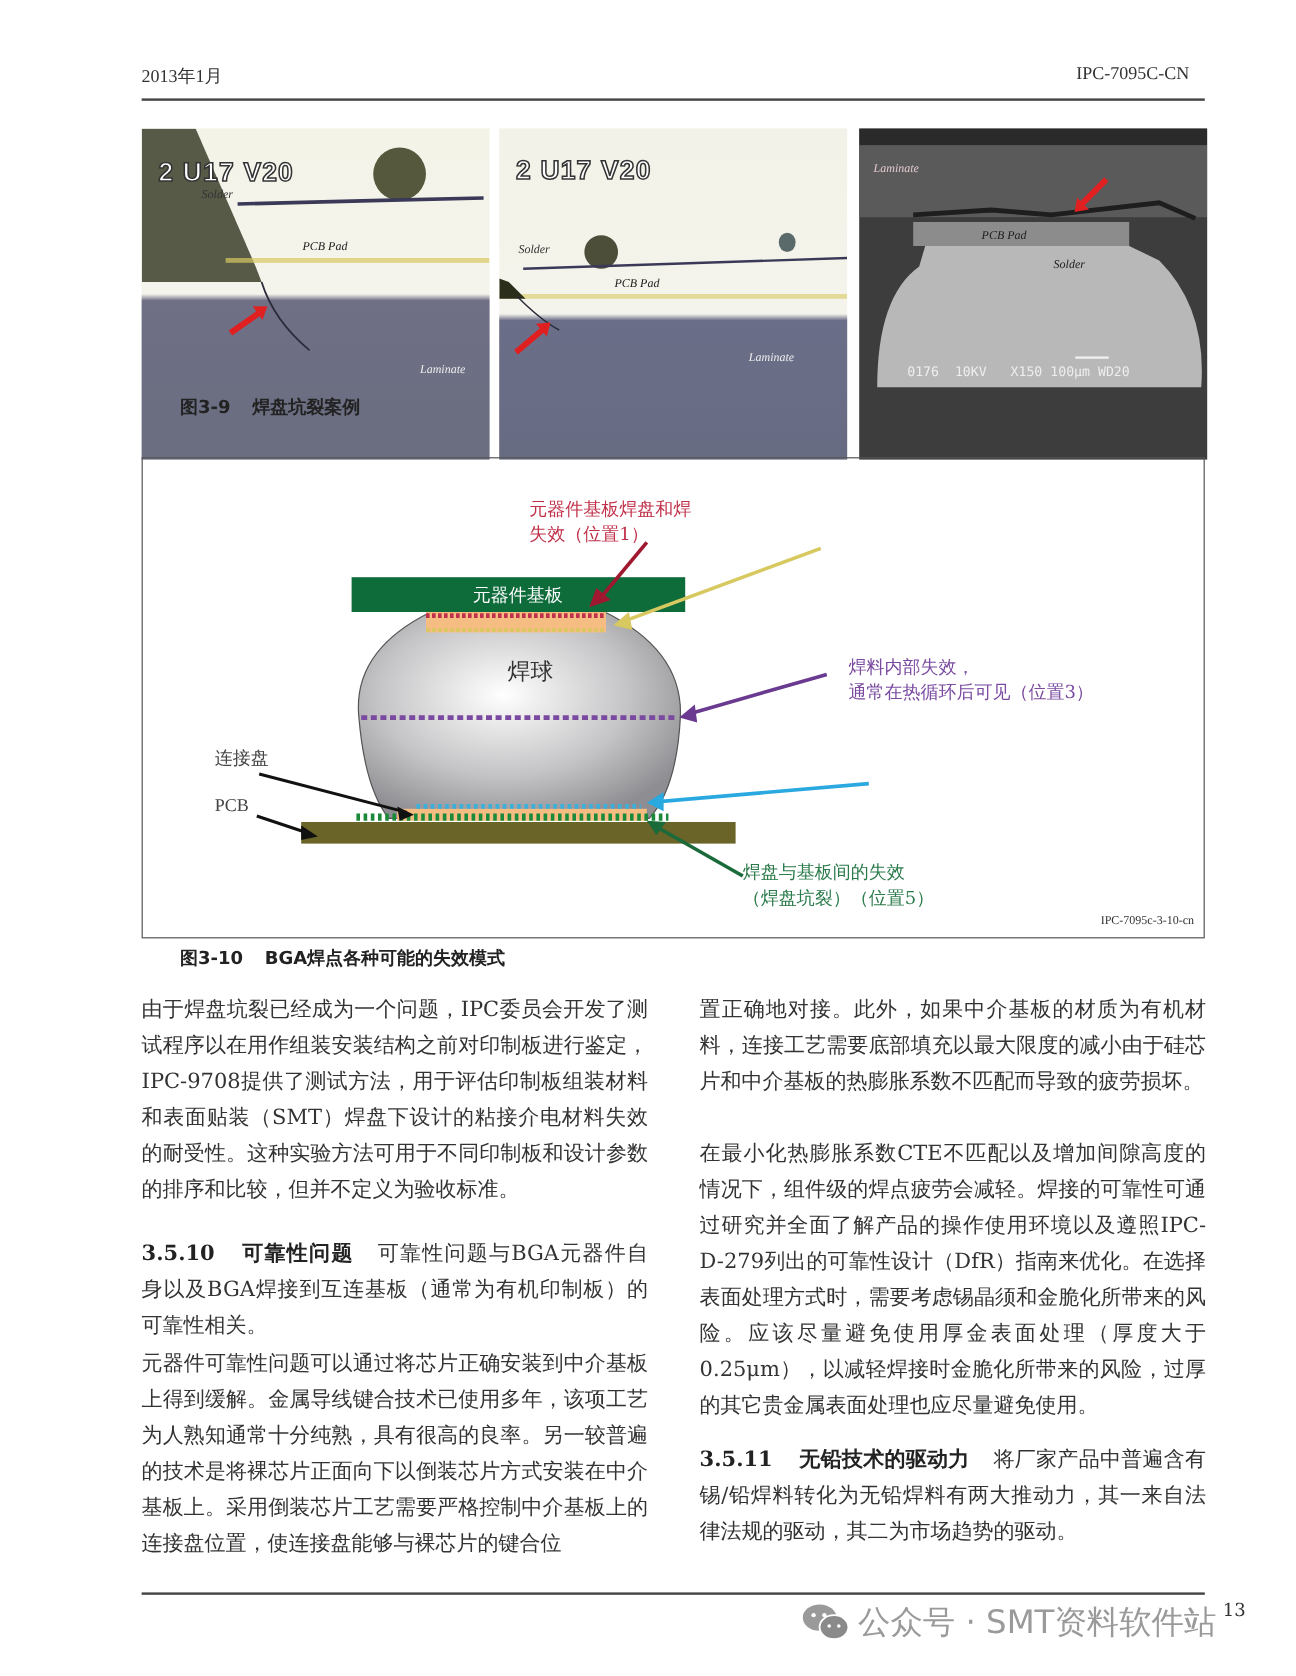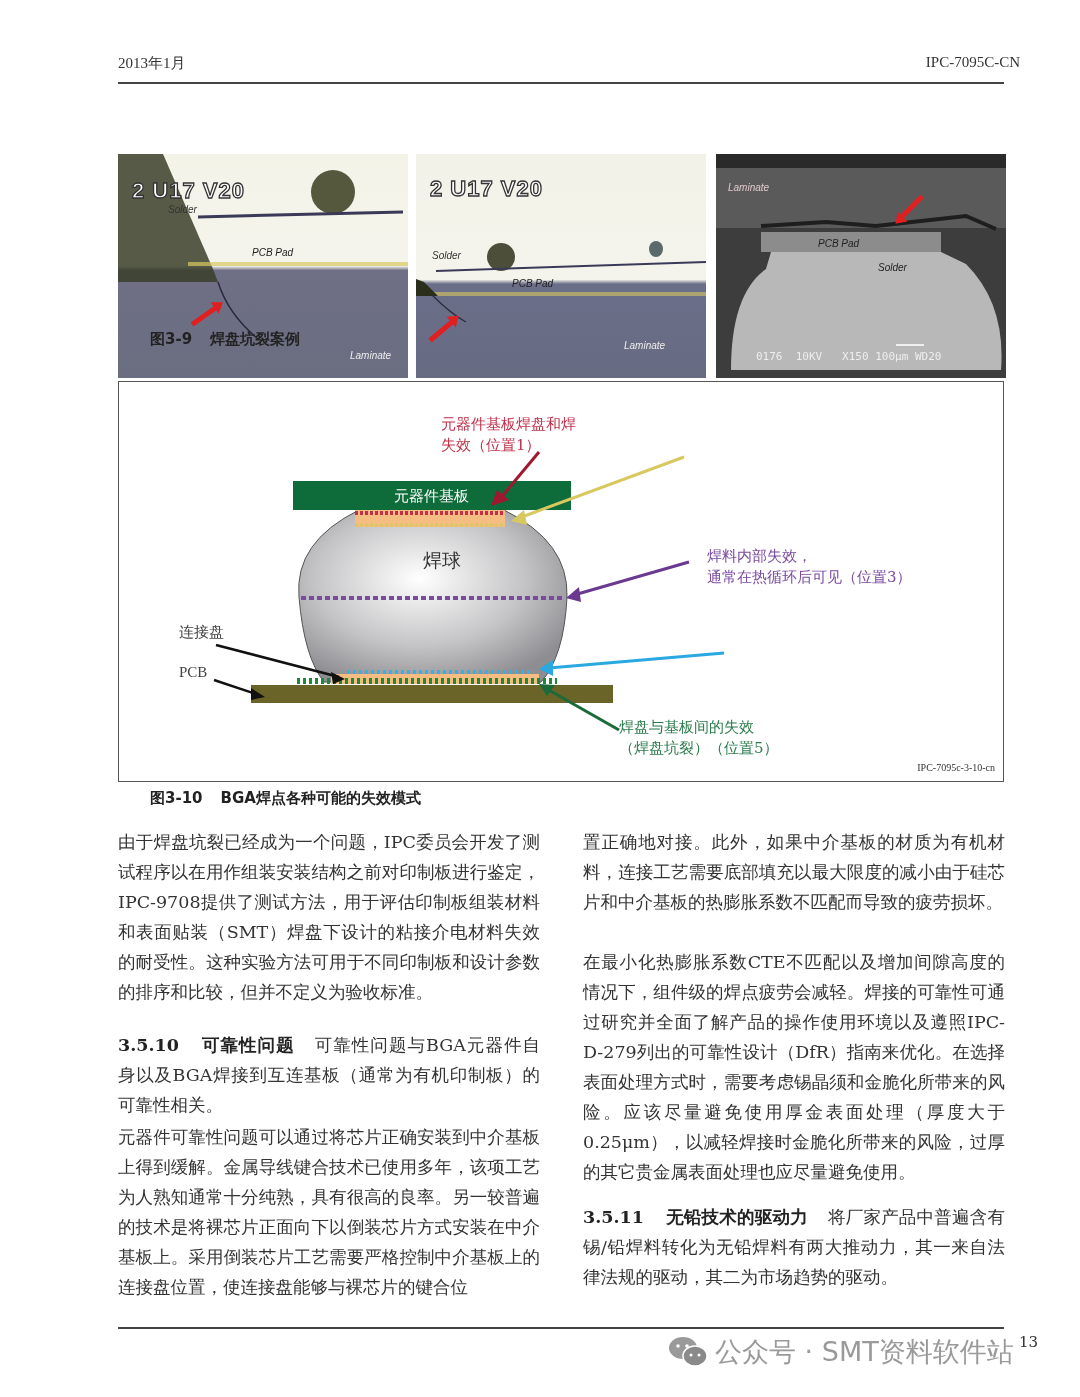--- a/index.html
+++ b/index.html
@@ -1,28 +1,28 @@
 <!DOCTYPE html>
 <html><head>
 <meta charset="utf-8">
 <style>
   html, body { margin: 0; padding: 0; background: #ffffff; }
   body { width: 1080px; height: 1397px; position: relative; overflow: hidden;
          font-family: "DejaVu Serif", "Liberation Serif", serif; color: #333; }
   .abs { position: absolute; }
   .hdr { top: 54px; font-size: 15px; color: #333; font-family: "Liberation Serif", "DejaVu Serif", serif; }
   .hdr-left { left: 118px; }
-  .hdr-right { right: 60px; margin-left: 17px; }
+  .hdr-right { right: 89px; margin-left: 17px; }
   .hdr-rule { left: 118px; top: 82px; width: 886px; height: 2px; background: #444; }
 
-  .photo { top: 107px; height: 224px; overflow: hidden; margin-top: 47px; }
+  .photo { top: 107px; height: 276px; overflow: hidden; }
   .p1 { left: 118px; width: 290px; background: linear-gradient(#f4f3e8 0%, #f5f4ec 50%, #6f6f86 52%, #6a6e80 100%); }
   .p2 { left: 416px; width: 290px; background: linear-gradient(#f3f2e8 0%, #f5f4ec 56%, #6b6e88 58%, #676b82 100%); }
   .p3 { left: 716px; width: 290px; background: #3d3d3d; }
-  .photo .lbl { position: absolute; font-style: italic; font-size: 10px; font-family: Liberation Sans, sans-serif; }
+  .photo .lbl { position: absolute; font-style: italic; font-size: 10px; font-family: Liberation Serif, serif; }
   .photo .big { position: absolute; font-family: "Liberation Sans", sans-serif; font-weight: bold; font-size: 22px;
                 color: #fff; -webkit-text-stroke: 1.3px #333; letter-spacing: 1px; }
   .arrow-red { position: absolute; width: 30px; height: 5px; background: #e02020; transform-origin: left center; }
   .arrow-red::after { content: ""; position: absolute; right: -8px; top: -5px; border-left: 10px solid #e02020;
                       border-top: 7px solid transparent; border-bottom: 7px solid transparent; }
 
   .caption { font-family: "DejaVu Sans", "Liberation Sans", sans-serif; font-weight: bold; font-size: 15px; color: #222; }
   .caption .num { margin-right: 18px; padding-left: 32px; }
 
   .diagram { left: 118px; top: 381px; width: 886px; height: 401px; border: 1.5px solid #555; box-sizing: border-box; }

